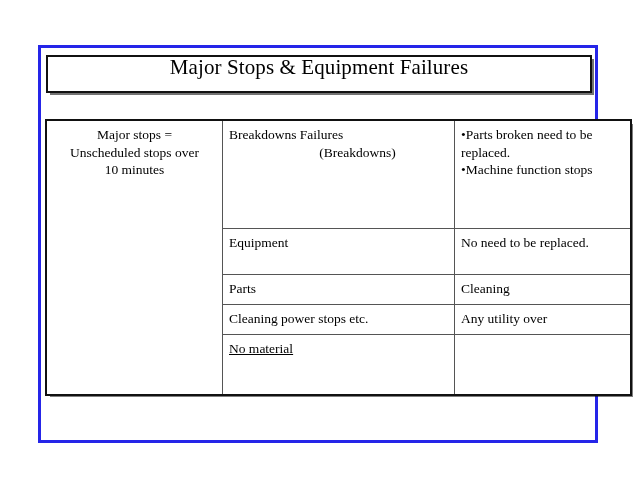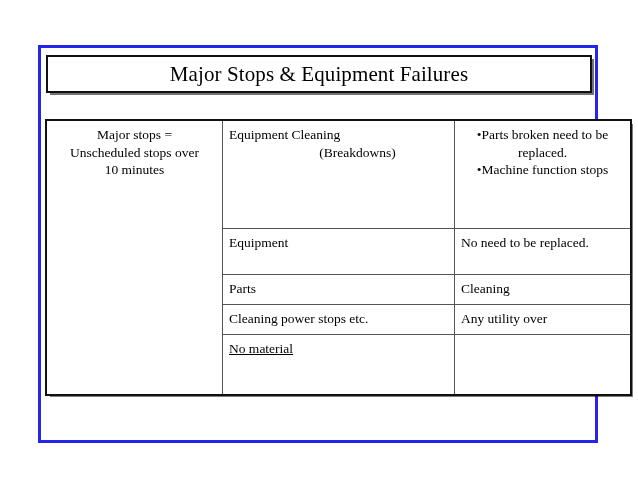--- a/index.html
+++ b/index.html
@@ -33,21 +33,21 @@
     position: absolute;
     left: 46px;
     top: 55px;
     width: 546px;
     height: 38px;
     box-sizing: border-box;
     border: 2px solid #111111;
     background: #ffffff;
     box-shadow: 3px 3px 0 -1px rgba(0,0,0,0.55);
     display: flex;
-    align-items: center;
+    align-items: flex-start;
     justify-content: center;
   }
   #title-box .title-text {
     font-size: 21px;
     line-height: 1;
     letter-spacing: 0.1px;
     white-space: nowrap;
   }
 
   
@@ -101,21 +101,20 @@
   .sub-label {
     display: block;
     padding-left: 38px;
     text-align: center;
   }
 
   
   .bullet-line {
     display: block;
     text-indent: 0;
-    text-align: center;
   }
 
   
   tr.row-breakdown td { height: 98px; }
   tr.row-adjustment td { height: 36px; }
   tr.row-spills td { height: 20px; }
   tr.row-electric td { height: 20px; }
   tr.row-nomaterial td { height: 50px; text-decoration: underline; }
 </style>
 </head>
@@ -130,21 +129,21 @@
 <table id="matrix">
   <tbody>
 
     <tr class="row-breakdown">
       <td class="col-def" rowspan="5">
         <span class="def-line">Major stops =</span>
         <span class="def-line">Unscheduled stops over</span>
         <span class="def-line">10 minutes</span>
       </td>
       <td class="col-cause">
-        <span class="cause-main">Equipment Cleaning</span>
+        <span class="cause-main">Breakdowns Failures</span>
         <span class="sub-label">(Breakdowns)</span>
       </td>
       <td class="col-effect">
         <span class="bullet-line">•Parts broken need to be replaced.</span>
         <span class="bullet-line">•Machine function stops</span>
       </td>
     </tr>
 
     <tr class="row-adjustment">
       <td class="col-cause">Equipment</td>

